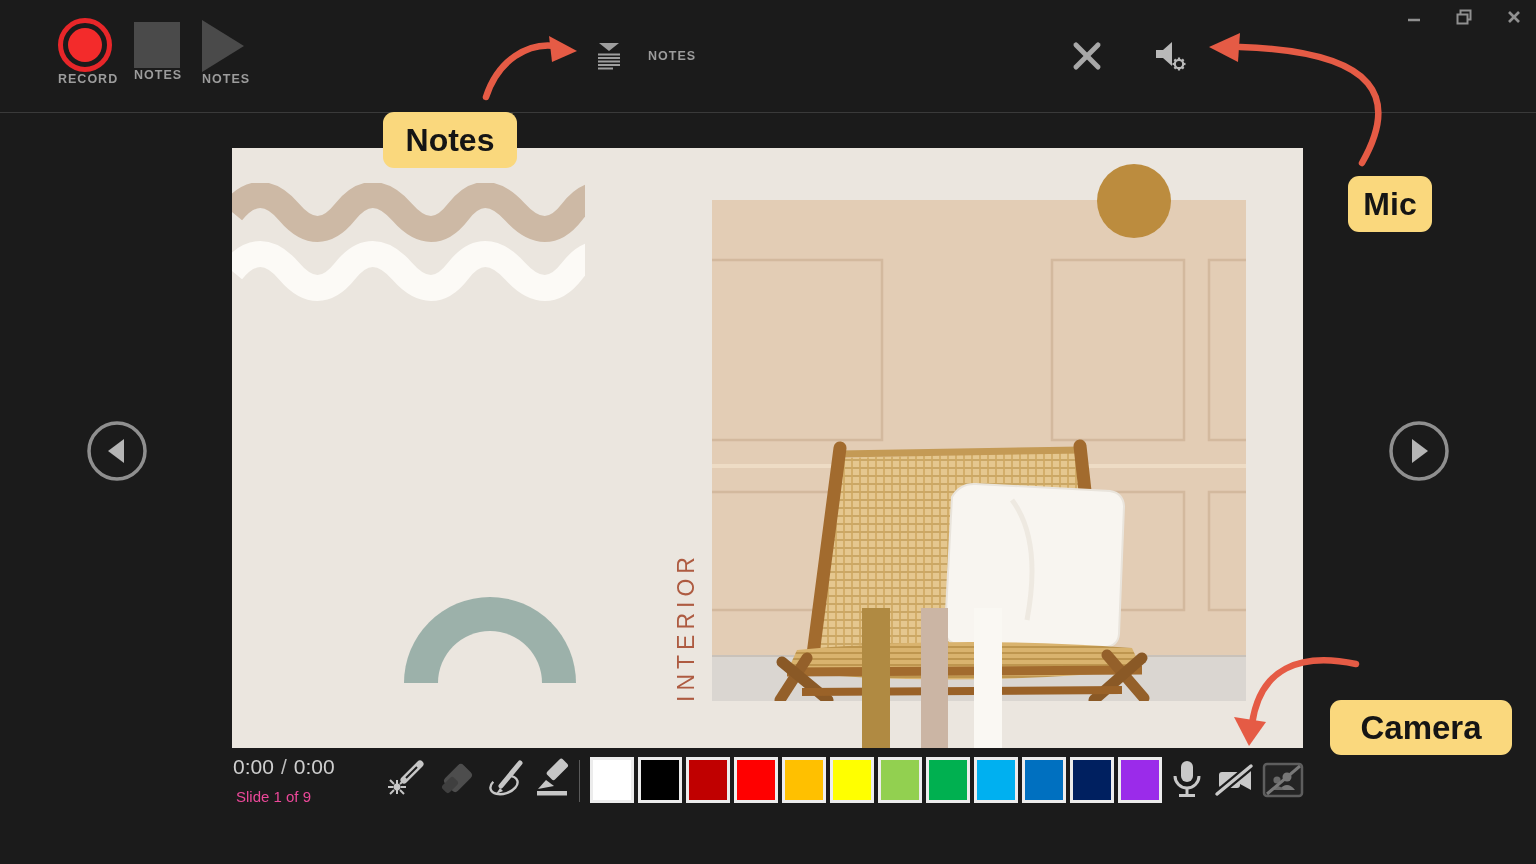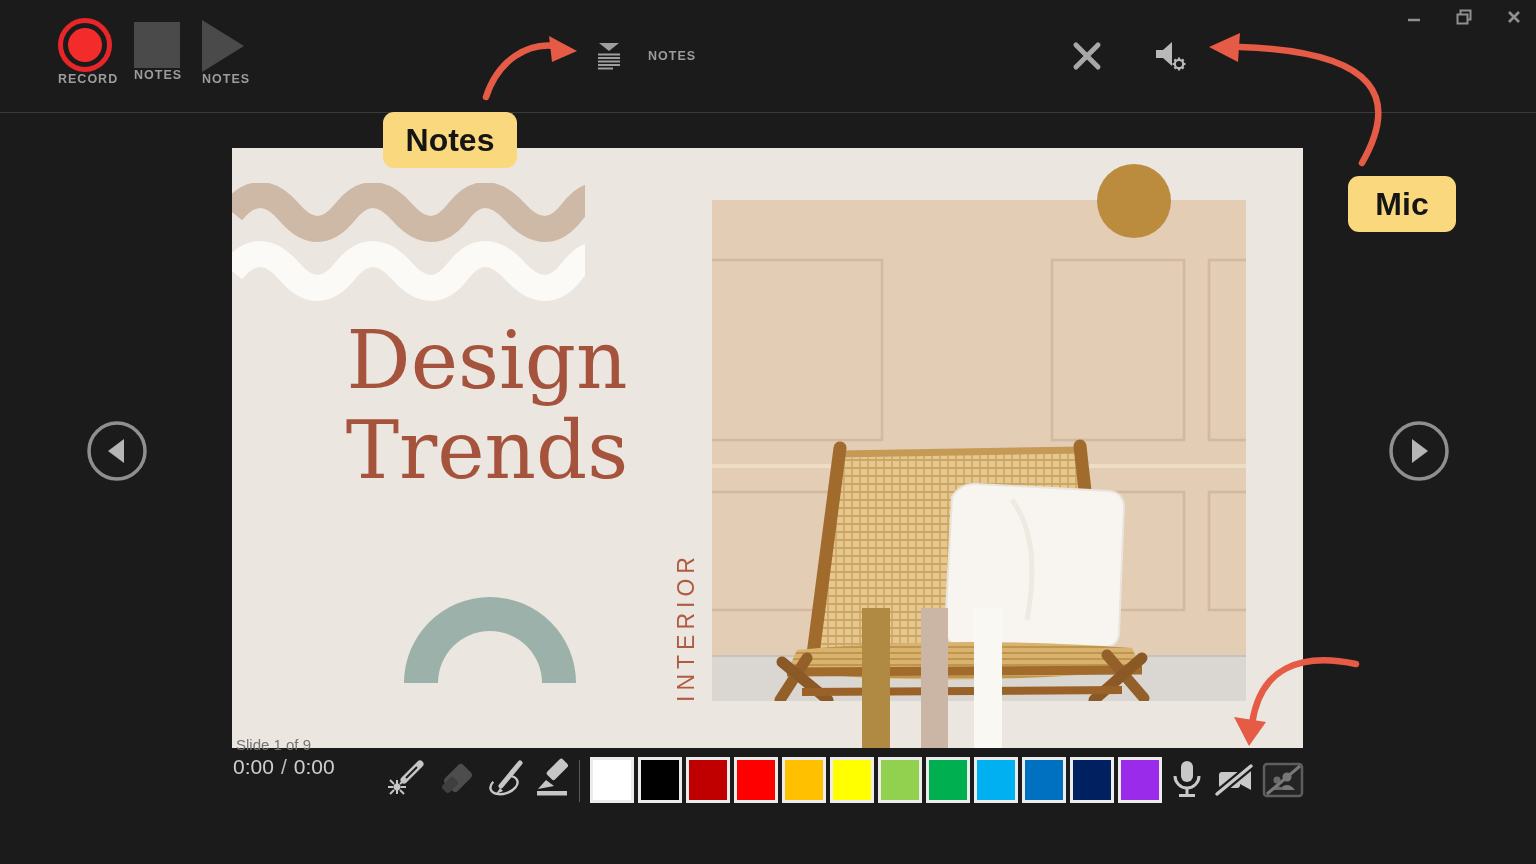--- a/index.html
+++ b/index.html
@@ -47,37 +47,37 @@
   .bar-gold  { left:630px; width:28px; background:#b08a42; }
   .bar-taupe { left:689px; width:27px; background:#cbb5a4; }
   .bar-white { left:742px; width:28px; background:#faf8f3; }
 
   
   .nav { position:absolute; width:62px; height:62px; }
   .nav.left  { left:86px;  top:420px; }
   .nav.right { left:1388px; top:420px; }
 
   
-  .slide-counter { position:absolute; left:236px; top:736px; font-size:15px; color:#737373; }
+  .slide-counter { position:absolute; left:236px; top:788px; font-size:15px; color:#ec4899; }
   .timer { position:absolute; left:233px; top:755px; font-size:21px; color:#cfcfcf;text-align:right; }
   .timer .sep { margin:0 7px; color:#bdbdbd; }
   .tool { position:absolute; top:756px; width:46px; height:46px; }
   .tool-divider { position:absolute; left:579px; top:760px; width:1px; height:42px; background:#5a5a5a; }
 
   .palette { position:absolute; left:590px; top:757px; display:flex; gap:4px; }
   .swatch { width:44px; height:46px; border:3px solid #ececec; }
 
   .av { position:absolute; top:757px; width:48px; height:46px; }
 
   
   .ann { position:absolute; background:var(--ann-yellow,#fad87d); color:#151515;
          display:flex; align-items:center; justify-content:center;
          font-weight:600; border-radius:11px; }
   .ann-notes  { left:383px; top:112px; width:134px; height:56px; font-size:32px; }
-  .ann-mic    { left:1348px; top:176px; width:108px;  height:56px; font-size:32px; }
+  .ann-mic    { left:1348px; top:176px; width:84px;  height:56px; font-size:32px; }
   .ann-camera { left:1330px; top:700px; width:182px; height:55px; font-size:33px; }
 
   .overlay { position:absolute; left:0; top:0; pointer-events:none; }
 </style>
 </head>
 <body>
 
 <div class="stage">
 
   <div class="win-controls">
@@ -152,24 +152,20 @@
   </div>
 
   <div class="topbar-divider"></div>
 
   <div class="slide">
     <svg class="waves" width="353" height="130">
       <path d="M0,29 Q28,-5 57,29 T113,29 T170,29 T226,29 T283,29 T340,29 T397,29" fill="none" stroke="#cdb9a5" stroke-width="26"></path>
       <path d="M0,88 Q28,54 57,88 T113,88 T170,88 T226,88 T283,88 T340,88 T397,88" fill="none" stroke="#fcfaf6" stroke-width="26"></path>
     </svg>
 
-    <div class="slide-title">
-      <div>Design</div>
-      <div>Trends</div>
-    </div>
 
     <div class="arch"></div>
 
     <div class="side-label">INTERIOR</div>
 
     <svg class="photo" viewBox="0 0 534 501">
       <rect x="0" y="0" width="534" height="501" fill="#e3cdb5"></rect>
       <rect x="0" y="455" width="534" height="46" fill="#dad6d1"></rect>
       <line x1="0" y1="456" x2="534" y2="456" stroke="#c9c2ba" stroke-width="2"></line>
       <line x1="0" y1="266" x2="534" y2="266" stroke="#eedcc5" stroke-width="4"></line>
@@ -307,20 +303,21 @@
       <circle cx="28" cy="20" r="4.5" fill="#787878"></circle>
       <path d="M20,33 q8,-10 16,0 z" fill="#787878"></path>
       <circle cx="18" cy="23" r="3.6" fill="#6a6a6a"></circle>
       <path d="M11,33 q7,-8 14,0 z" fill="#6a6a6a"></path>
       <line x1="8" y1="37" x2="41" y2="9" stroke="#787878" stroke-width="3"></line>
     </svg>
   </div>
 
   <div class="ann ann-notes">Notes</div>
   <div class="ann ann-mic">Mic</div>
+  <div class="ann ann-camera">Camera</div>
 
   <svg class="overlay" width="1536" height="864">
     <g stroke="var(--arrow,#e55b45)" stroke-width="6.5" fill="none" stroke-linecap="round">
       <path d="M486,97 C498,60 528,42 556,46"></path>
       <path d="M1362,163 C1398,100 1382,52 1240,47"></path>
       <path d="M1356,664 C1300,652 1260,668 1252,724"></path>
     </g>
     <g fill="var(--arrow,#e55b45)">
       <polygon points="577,51 549,36 552,62"></polygon>
       <polygon points="1209,47 1240,33 1238,62"></polygon>

